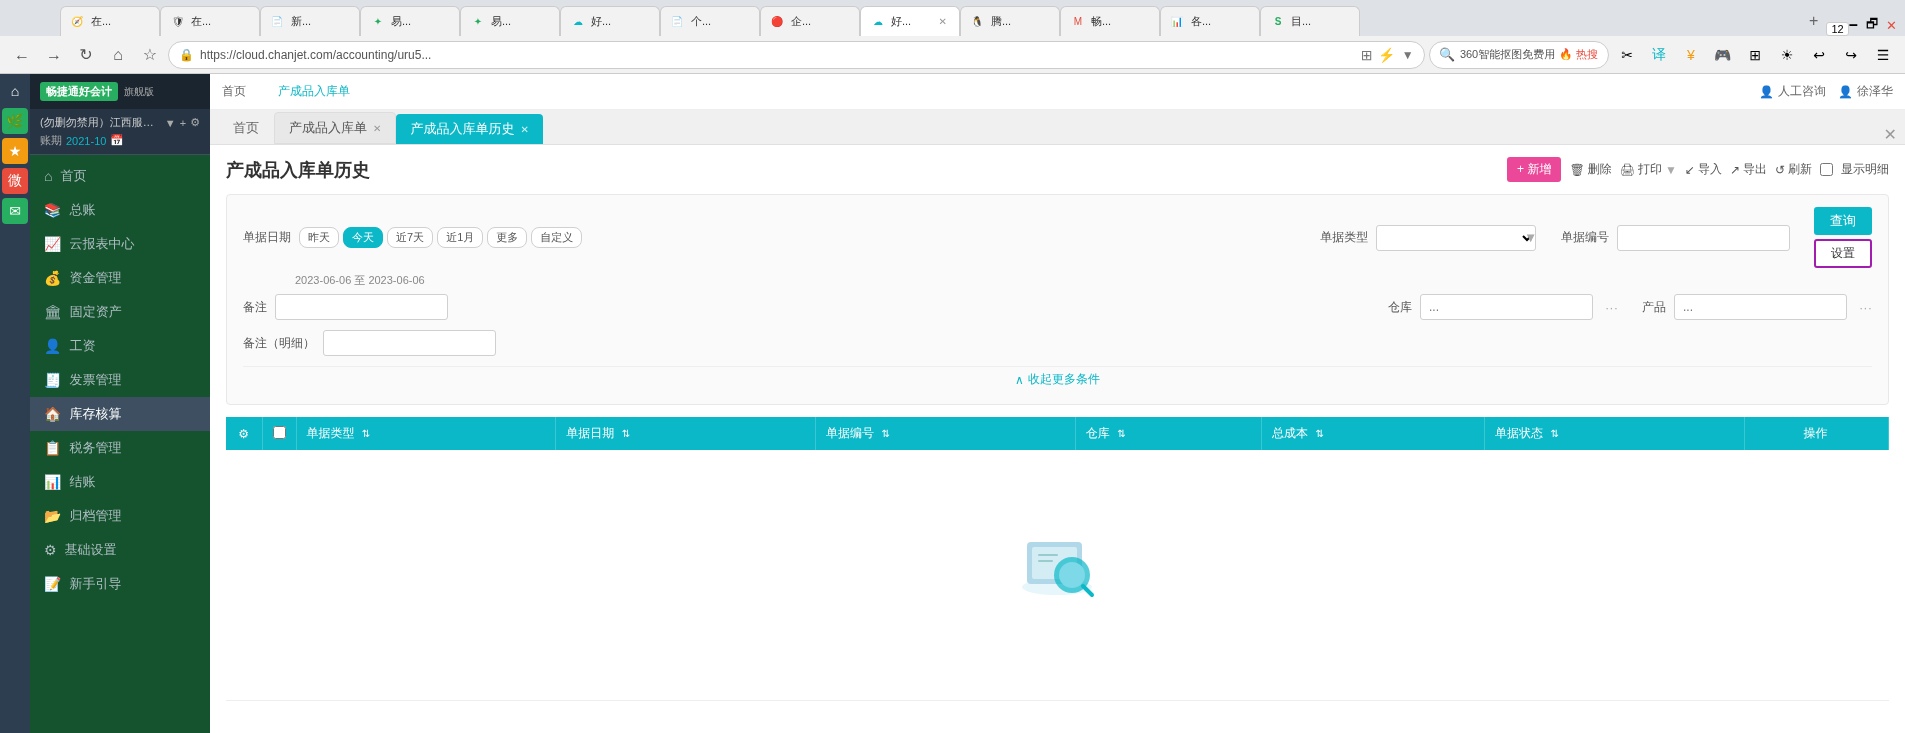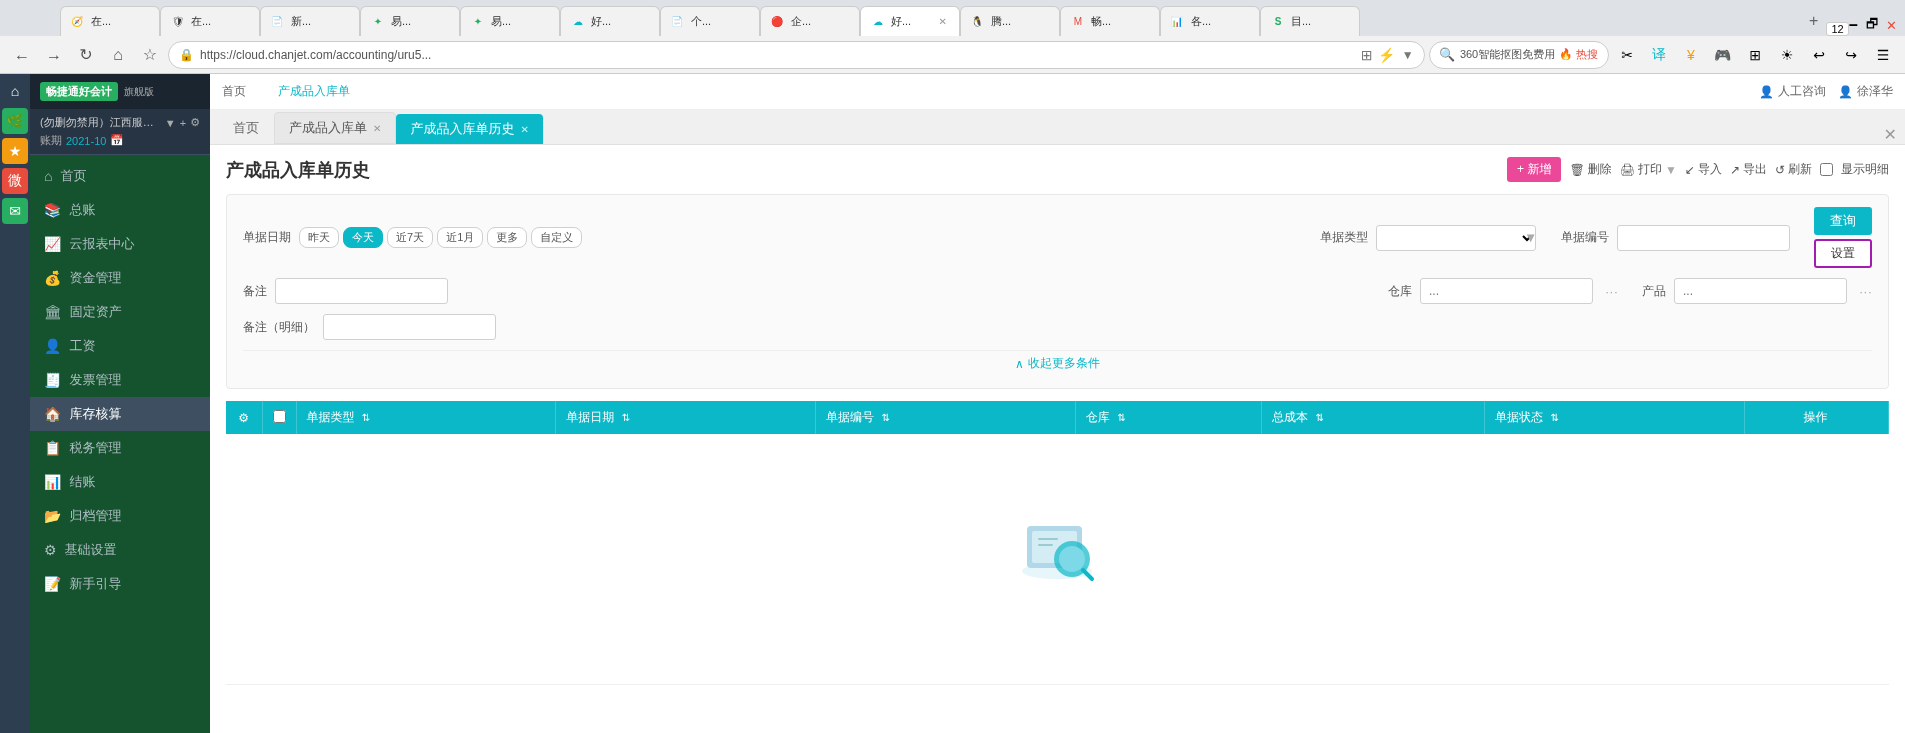--- a/index.html
+++ b/index.html
@@ -366,20 +366,23 @@
           <div class="filter-item">
             <span class="filter-label">单据编号</span>
             <input class="filter-input" type="text" style="">
           </div>
           <div class="filter-actions">
             <button class="query-btn">查询</button>
             <button class="set-btn">设置</button>
           </div>
         </div>
 
+        <div style="padding-left:52px;margin-top:-6px;margin-bottom:6px;">
+          <span class="date-range">2023-06-06 至 2023-06-06</span>
+        </div>
 
         <div class="filter-row">
           <div class="filter-item">
             <span class="filter-label">备注</span>
             <input class="filter-input" type="text" style="">
           </div>
           <div style="flex:1;"></div>
           <div class="filter-item">
             <span class="filter-label">仓库</span>
             <input class="filter-input" type="text" placeholder="..." style="">

